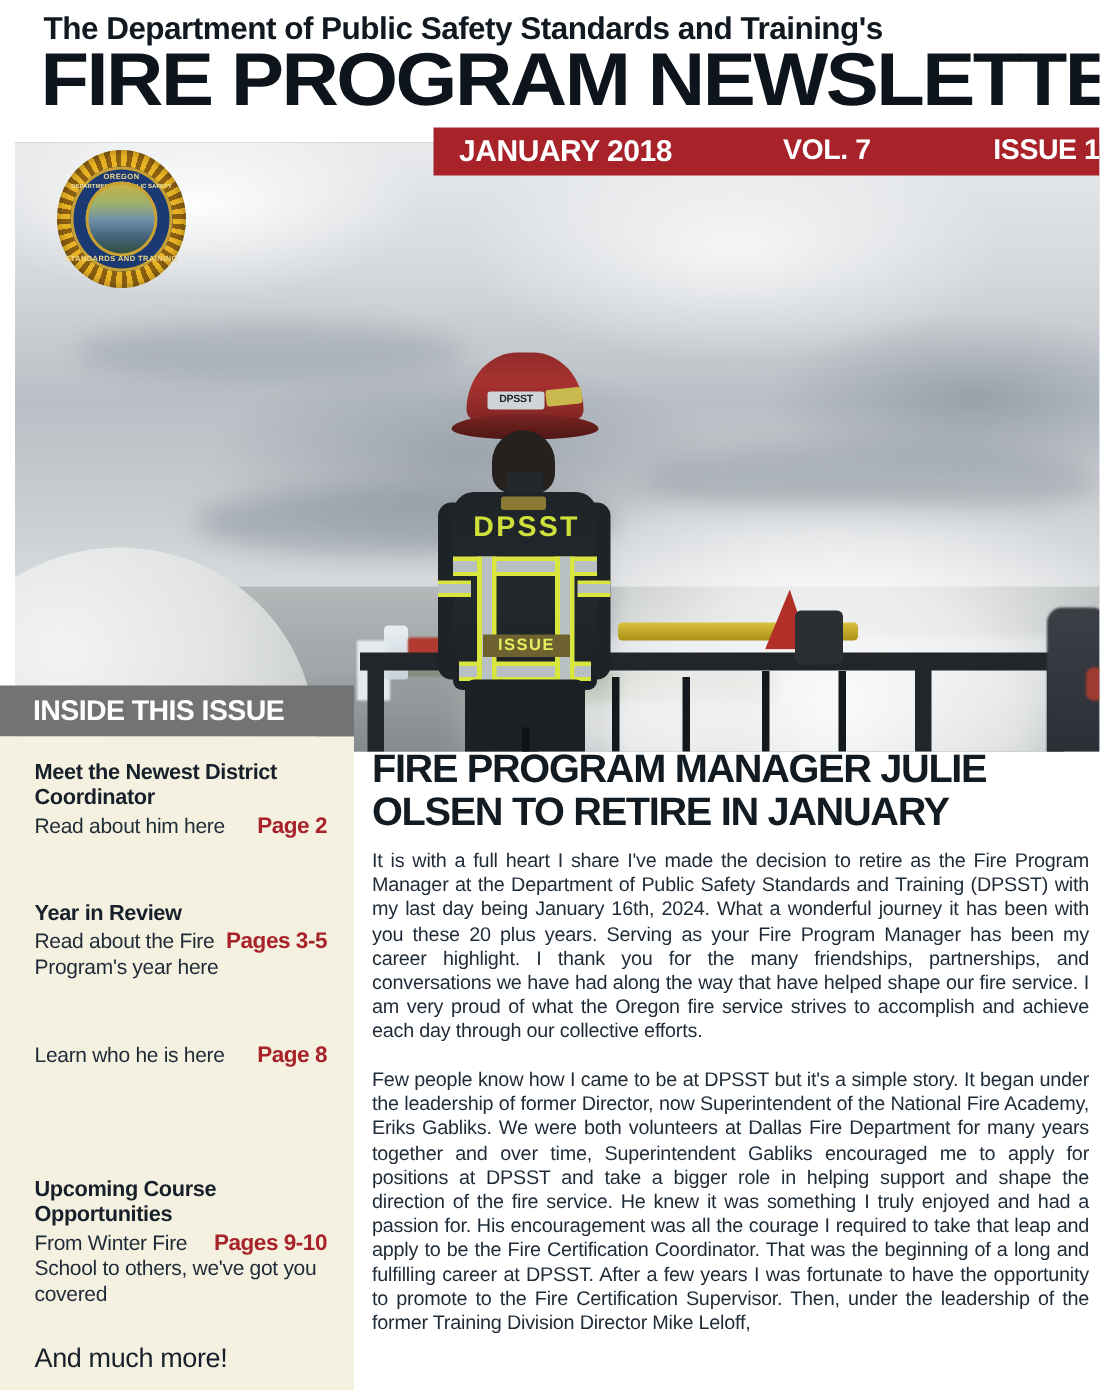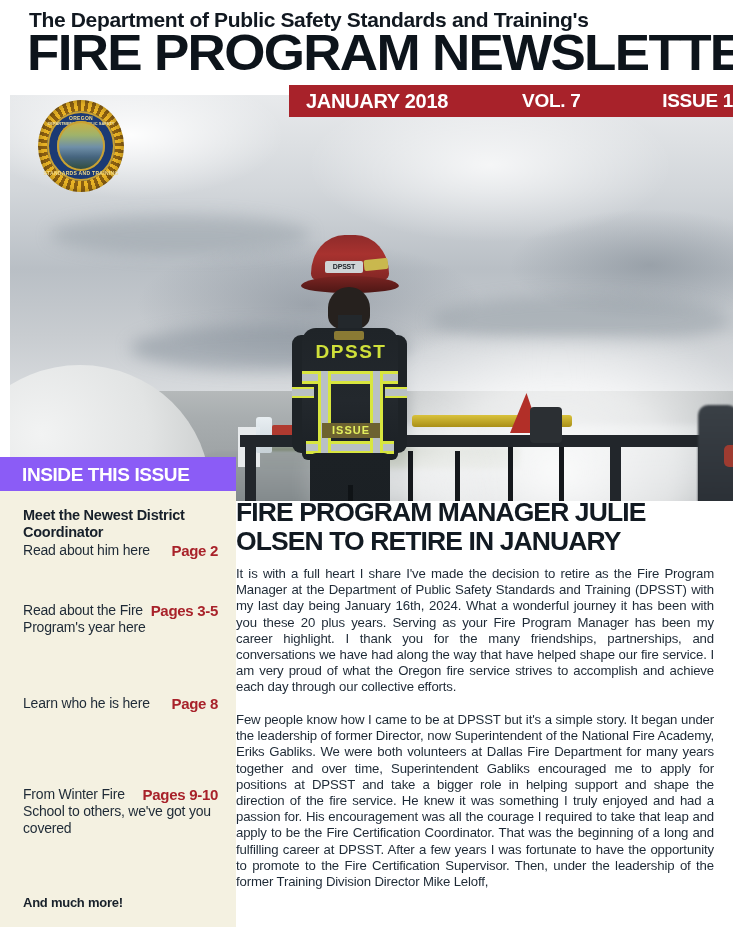--- a/index.html
+++ b/index.html
@@ -319,21 +319,21 @@
   .seal-label {
     position: absolute; left: 0; width: 86px; text-align: center;
     top: 21px; color: #efe0a0; font-size: 4px; font-weight: bold;
   }
 
   
   #inside-bar {
     position: absolute;
     left: 0; top: 457px;
     width: 236px; height: 34px;
-    background: #8b5cf6;
+    background: #737373;
   }
   #inside-bar-label {
     position: absolute;
     left: 22px; top: 7px;
     font-size: 19px; font-weight: bold;
     letter-spacing: -0.4px;
     color: #ffffff;
   }
 
   
@@ -366,29 +366,29 @@
   .toc-page {
     float: right;
     font-size: 15px;
     font-weight: bold;
     color: #A8222A;
     letter-spacing: -0.3px;
   }
   #toc-more {
     position: absolute;
     left: 23px; top: 404px;
-    font-size: 13px; font-weight: bold;
+    font-size: 18px; font-weight: normal;
     color: #17202a;
     letter-spacing: -0.25px;
   }
 
   
   #article {
     position: absolute;
-    left: 236px; top: 498px;
+    left: 248px; top: 498px;
     width: 486px; height: 429px;
   }
   #headline {
     font-size: 26.5px;
     line-height: 29px;
     font-weight: bold;
     letter-spacing: -0.9px;
     color: #121a22;
     margin: 0;
     width: 478px;
@@ -509,28 +509,30 @@
 </div>
 
 <div id="sidebar">
 
   <div class="toc-item" style="top:16px;">
     <div class="toc-title">Meet the Newest District Coordinator</div>
     <div class="toc-desc"><span class="toc-page">Page 2</span><span>Read about him here</span></div>
   </div>
 
   <div class="toc-item" style="top:110px;">
+    <div class="toc-title">Year in Review</div>
     <div class="toc-desc"><span class="toc-page">Pages 3-5</span><span>Read about the Fire Program's year here</span></div>
   </div>
 
   <div class="toc-item" style="top:203px;">
     <div class="toc-desc"><span class="toc-page">Page 8</span><span>Learn who he is here</span></div>
   </div>
 
   <div class="toc-item" style="top:294px;">
+    <div class="toc-title">Upcoming Course Opportunities</div>
     <div class="toc-desc"><span class="toc-page">Pages 9-10</span><span>From Winter Fire School to others, we've got you covered</span></div>
   </div>
 
   <div id="toc-more">And much more!</div>
 </div>
 
 <div id="article">
   <h1 id="headline">FIRE PROGRAM MANAGER JULIE OLSEN TO RETIRE IN JANUARY</h1>
   <p class="para" id="para1">It is with a full heart I share I've made the decision to retire as the Fire Program Manager at the Department of Public Safety Standards and Training (DPSST) with my last day being January 16th, 2024. What a wonderful journey it has been with you these 20 plus years. Serving as your Fire Program Manager has been my career highlight. I thank you for the many friendships, partnerships, and conversations we have had along the way that have helped shape our fire service. I am very proud of what the Oregon fire service strives to accomplish and achieve each day through our collective efforts.</p>
   <p class="para" id="para2">Few people know how I came to be at DPSST but it's a simple story.  It began under the leadership of former Director, now Superintendent of the National Fire Academy, Eriks Gabliks. We were both volunteers at Dallas Fire Department for many years together and over time, Superintendent Gabliks encouraged me to apply for positions at DPSST and take a bigger role in helping support and shape the direction of the fire service. He knew it was something I truly enjoyed and had a passion for. His encouragement was all the courage I required to take that leap and apply to be the Fire Certification Coordinator. That was the beginning of a long and fulfilling career at DPSST. After a few years I was fortunate to have the opportunity to promote to the Fire Certification Supervisor. Then, under the leadership of the former Training Division Director Mike Leloff,</p>

